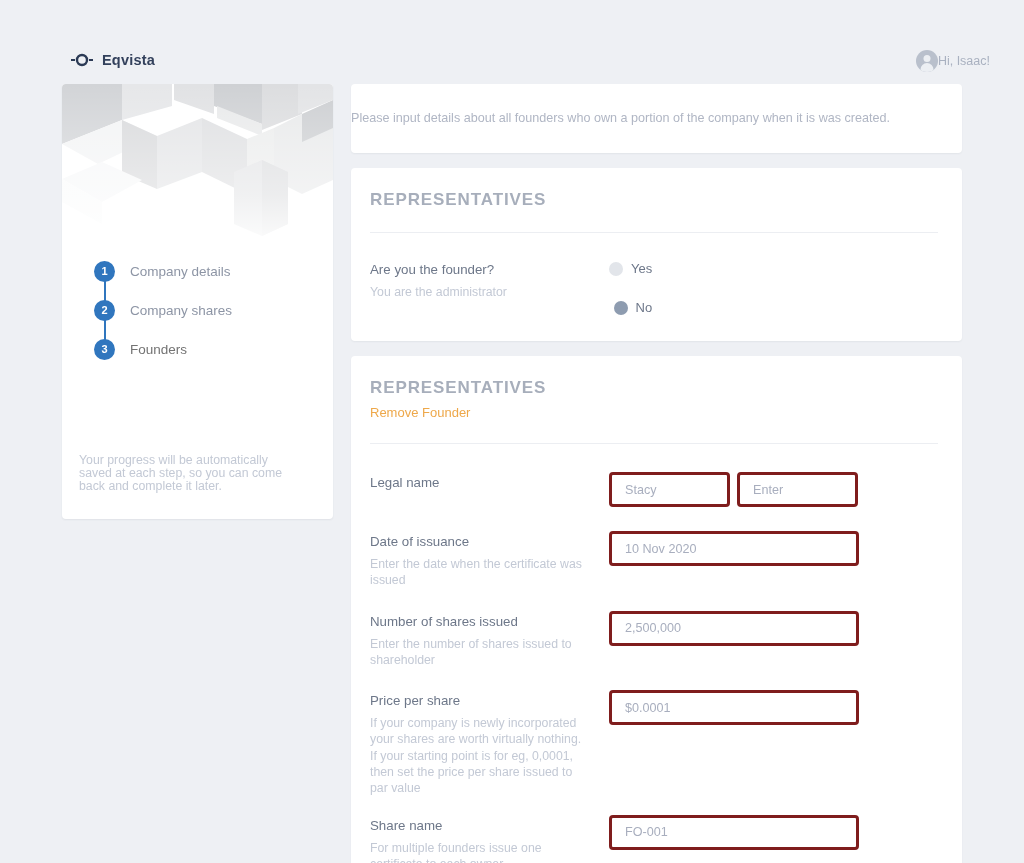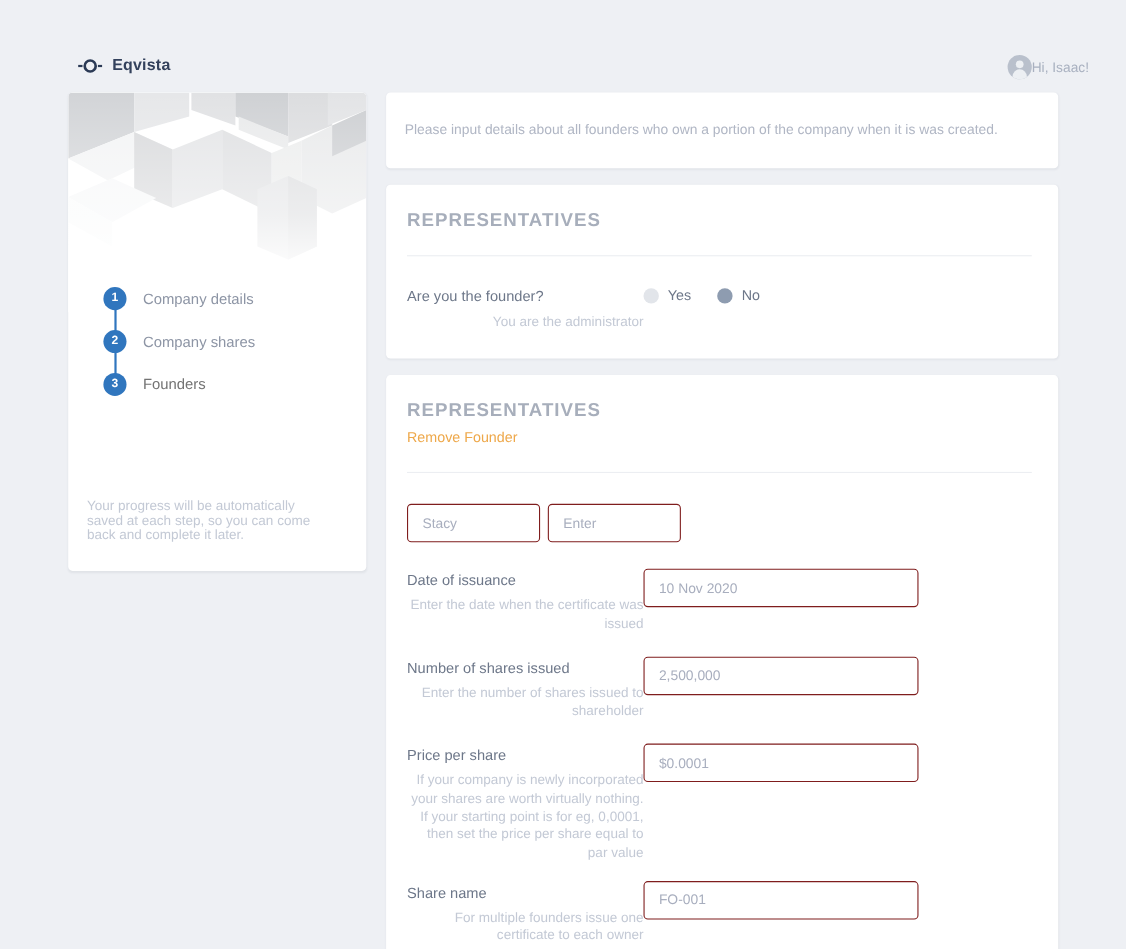--- a/index.html
+++ b/index.html
@@ -76,55 +76,56 @@
 
   
   .content { position: absolute; left: 351px; top: 52px; width: 611px; }
   .card {
     background: #ffffff; border-radius: 4px;
     box-shadow: 0 1px 2px rgba(40,50,70,.06);
     margin-bottom: 15px;
   }
   .intro-card { padding: 27px 0 28px 0; }
   .intro-text {
-    font-size: 12.6px; color: #b0b6c4; padding-left: 17px;
+    font-size: 12.6px; color: #b0b6c4; 
   }
 
   .card-head { padding: 22px 24px 0 19px; }
   .section-eyebrow {
     font-size: 17px; font-weight: bold; letter-spacing: .9px;
     color: #a7aebb; text-transform: uppercase;
   }
   .remove-link {
     display: inline-block; margin-top: 7px;
     font-size: 13px; color: #eea84a; cursor: pointer;
   }
   .hr { height: 1px; background: #eceef2; margin: 22px 0 0 0; }
 
   .founder-row {
     display: flex; align-items: flex-start;
     padding: 0 24px 0 19px;
+    gap: 24px;
   }
   .founder-row .label-col { width: 215px; padding-top: 3px; }
   .row-label { font-size: 13.3px; color: #6d7789; }
   .row-help {
-    margin-top: 7px; font-size: 12.3px; line-height: 16.3px; color: #c3c9d5; text-align: right;
+    margin-top: 7px; font-size: 12.3px; line-height: 16.3px; color: #c3c9d5;
   }
   .field-col { flex: 1; display: flex; gap: 7px; }
 
   .input {
-    height: 35px; border: 1px solid #7f1d1d; border-radius: 4px;
+    height: 35px; border: 3px solid #7f1d1d; border-radius: 4px;
     background: #fff; display: flex; align-items: center;
     padding: 0 13px; font-size: 12.6px; color: #a8aebe;
   }
   .input.full { width: 250px; }
   .input.half { width: 121px; }
 
   
-  .radio-row { display: flex; align-items: flex-end; gap: 24px; padding-top: 2px; }
+  .radio-row { display: flex; align-items: flex-end; gap: 24px; padding-top: 2px; flex-direction: column; }
   .radio-opt { display: flex; align-items: center; gap: 8px; cursor: pointer; }
   .radio {
     width: 14px; height: 14px; border-radius: 50%; background: #e2e5ea;
   }
   .radio.selected { background: #8e9cb0; }
   .radio-text { font-size: 13px; color: #6d7789; }
 
   .add-founder-wrap { padding: 23px 24px 24px 19px; }
   .add-founder {
     display: inline-block;
@@ -242,20 +243,23 @@
     <div class="card">
       <div class="card-head">
         <div class="section-eyebrow">REPRESENTATIVES</div>
         <div class="remove-link">Remove Founder</div>
         <div class="hr"></div>
       </div>
 
       <div style="height:28px"></div>
 
       <div class="founder-row">
+        <div class="label-col">
+          <div class="row-label">Legal name</div>
+        </div>
         <div class="field-col">
           <div class="input half">Stacy</div>
           <div class="input half">Enter</div>
         </div>
       </div>
 
       <div style="height:24px"></div>
 
       <div class="founder-row">
         <div class="label-col">
@@ -277,21 +281,21 @@
         <div class="field-col">
           <div class="input full">2,500,000</div>
         </div>
       </div>
 
       <div style="height:22px"></div>
 
       <div class="founder-row">
         <div class="label-col">
           <div class="row-label">Price per share</div>
-          <div class="row-help">If your company is newly incorporated your shares are worth virtually nothing. If your starting point is for eg, 0,0001, then set the price per share equal to par value</div>
+          <div class="row-help">If your company is newly incorporated your shares are worth virtually nothing. If your starting point is for eg, 0,0001, then set the price per share issued to par value</div>
         </div>
         <div class="field-col">
           <div class="input full">$0.0001</div>
         </div>
       </div>
 
       <div style="height:18px"></div>
 
       <div class="founder-row">
         <div class="label-col">

